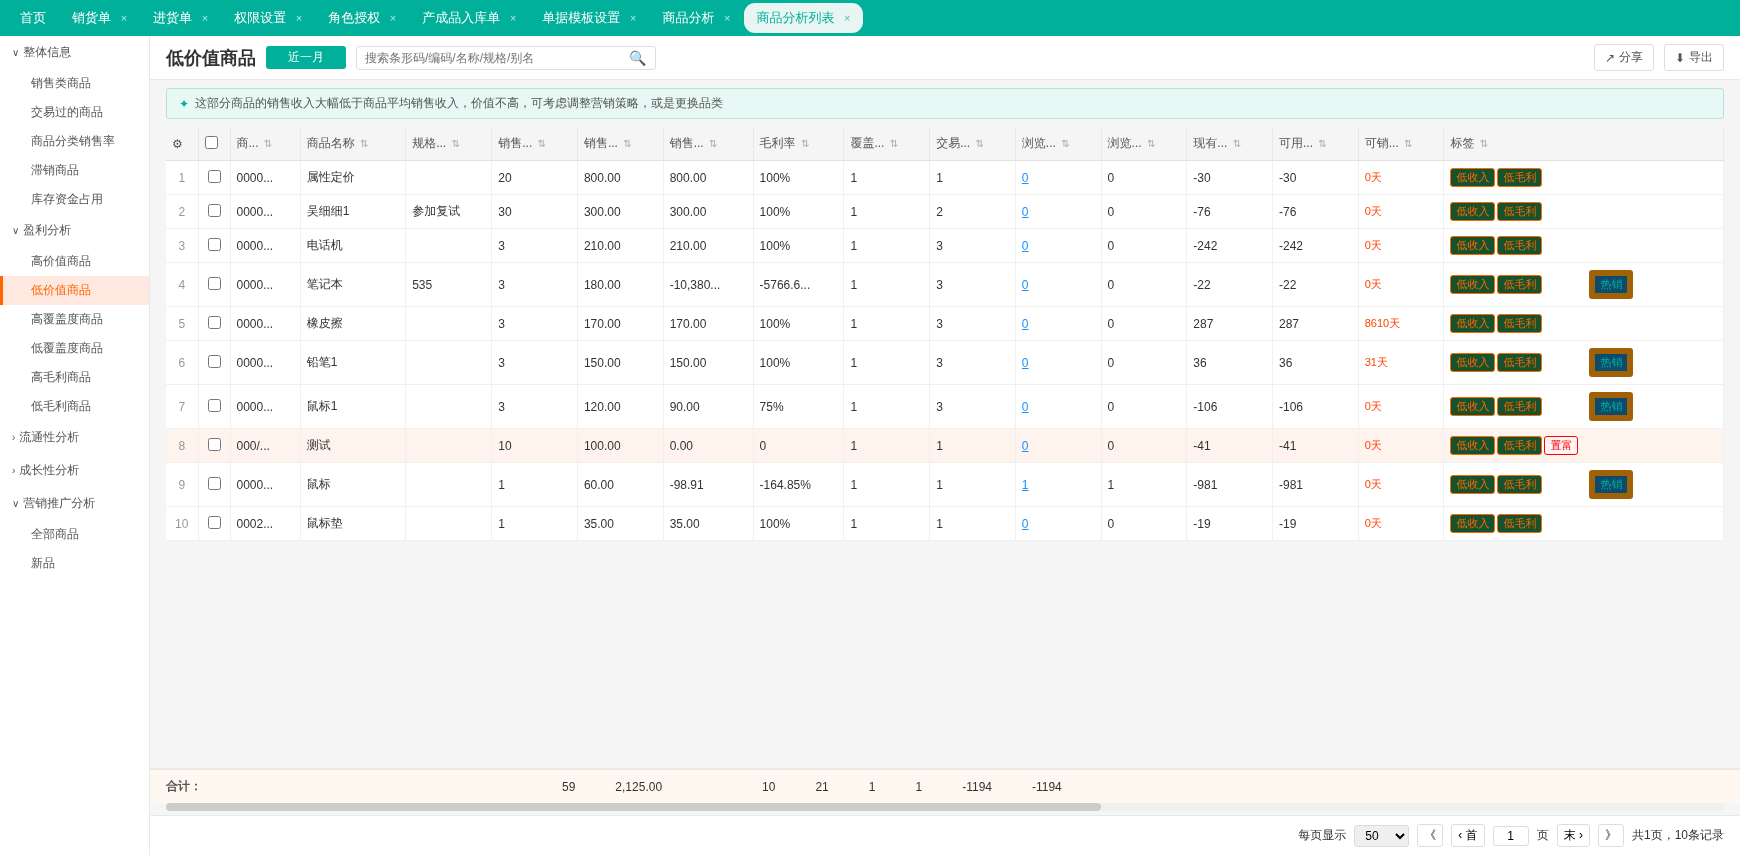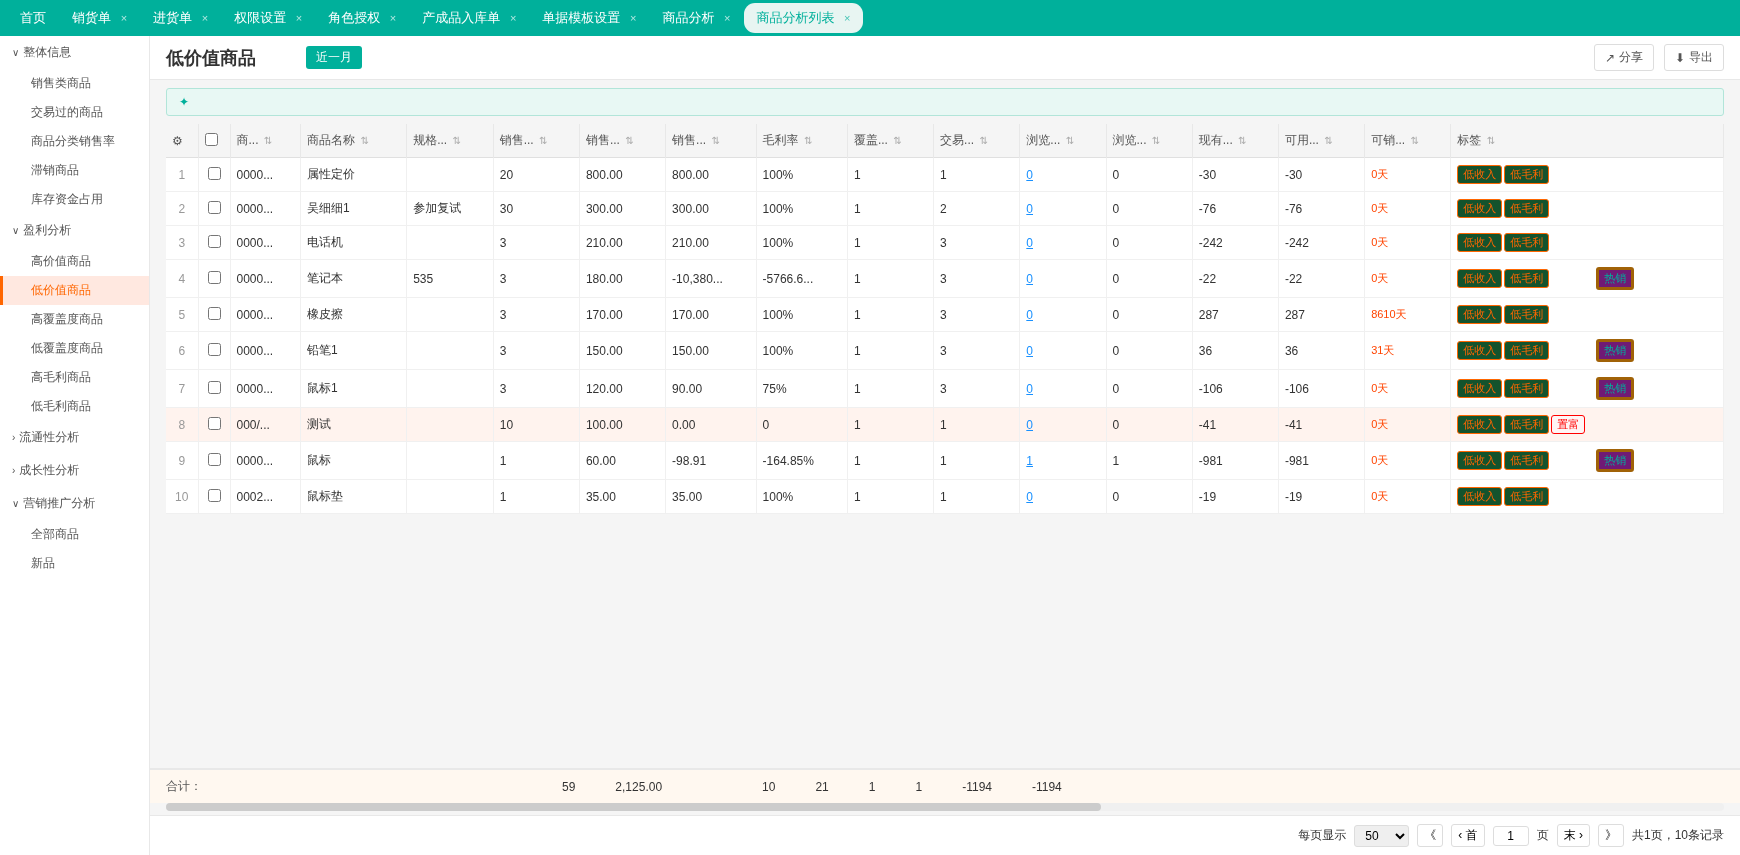--- a/index.html
+++ b/index.html
@@ -64,25 +64,24 @@
       padding: 8px 16px;
       background: #fff;
       border-bottom: 1px solid #e8e8e8;
       gap: 10px;
     }
     .page-title { font-size: 18px; font-weight: bold; color: #333; }
     .btn-recent {
       background: #00b09b;
       color: #fff;
       border: none;
-      padding: 3px 10px;
+      padding: 3px 22px;
       border-radius: 3px;
       cursor: pointer;
       font-size: 12px;
-      margin-left: 40px;
     }
     .search-box {
       display: flex;
       align-items: center;
       border: 1px solid #ddd;
       border-radius: 3px;
       padding: 3px 8px;
       flex: 1;
       max-width: 300px;
     }
@@ -157,36 +156,36 @@
 
     .tag {
       display: inline-block;
       padding: 1px 5px;
       border-radius: 3px;
       font-size: 11px;
       margin-right: 2px;
     }
     .tag-orange { color: #ff6600; border: 1px solid #ff6600; background: #14532d; }
     .tag-red { color: #f00; border: 1px solid #f00; background: #fff5f5; }
-    .tag-green { color: #00b09b; border: 3px solid #a16207; background: #701a75; margin-left: 45px; }
+    .tag-green { color: #00b09b; border: 6px solid #a16207; background: #0c4a6e; margin-left: 45px; }
 
     .days-text { color: #ff4400; font-size: 11px; }
     .link-text { color: #1890ff; text-decoration: underline; cursor: pointer; }
 
     
     .table-footer {
       background: #fff8f0;
       border-top: 2px solid #e8e8e8;
       padding: 8px 16px;
       display: flex;
       align-items: center;
       gap: 20px;
       font-size: 12px;
     }
-    .total-label { font-weight: normal; color: #555; }
+    .total-label { font-weight: bold; color: #555; }
 
     
     .pagination {
       display: flex;
       align-items: center;
       justify-content: flex-end;
       padding: 8px 16px;
       background: #fff;
       border-top: 1px solid #e8e8e8;
       gap: 8px;
@@ -286,34 +285,39 @@
     </div>
     <div class="sidebar-item">全部商品</div>
     <div class="sidebar-item">新品</div>
   </div>
 
   <div class="content">
 
     <div class="page-header">
       <span class="page-title">低价值商品</span>
       <button class="btn-recent">近一月</button>
+      <div class="search-box">
+        <input type="text" placeholder="搜索条形码/编码/名称/规格/别名" style="">
+        <span class="search-icon">🔍</span>
+      </div>
       <div class="header-right">
         <button class="btn-share">
           <span>↗</span>
           <span>分享</span>
         </button>
         <button class="btn-export">
           <span>⬇</span>
           <span>导出</span>
         </button>
       </div>
     </div>
 
     <div class="notice-bar">
       <span class="notice-icon">✦</span>
+      <span>这部分商品的销售收入大幅低于商品平均销售收入，价值不高，可考虑调整营销策略，或是更换品类</span>
     </div>
 
     <div class="table-container">
       <table>
         <thead>
           <tr>
             <th style="width:32px;"><span>⚙</span></th>
             <th style="width:32px;"><input type="checkbox" style=""></th>
             <th>商... <span class="sort-icon">⇅</span></th>
             <th>商品名称 <span class="sort-icon">⇅</span></th>

